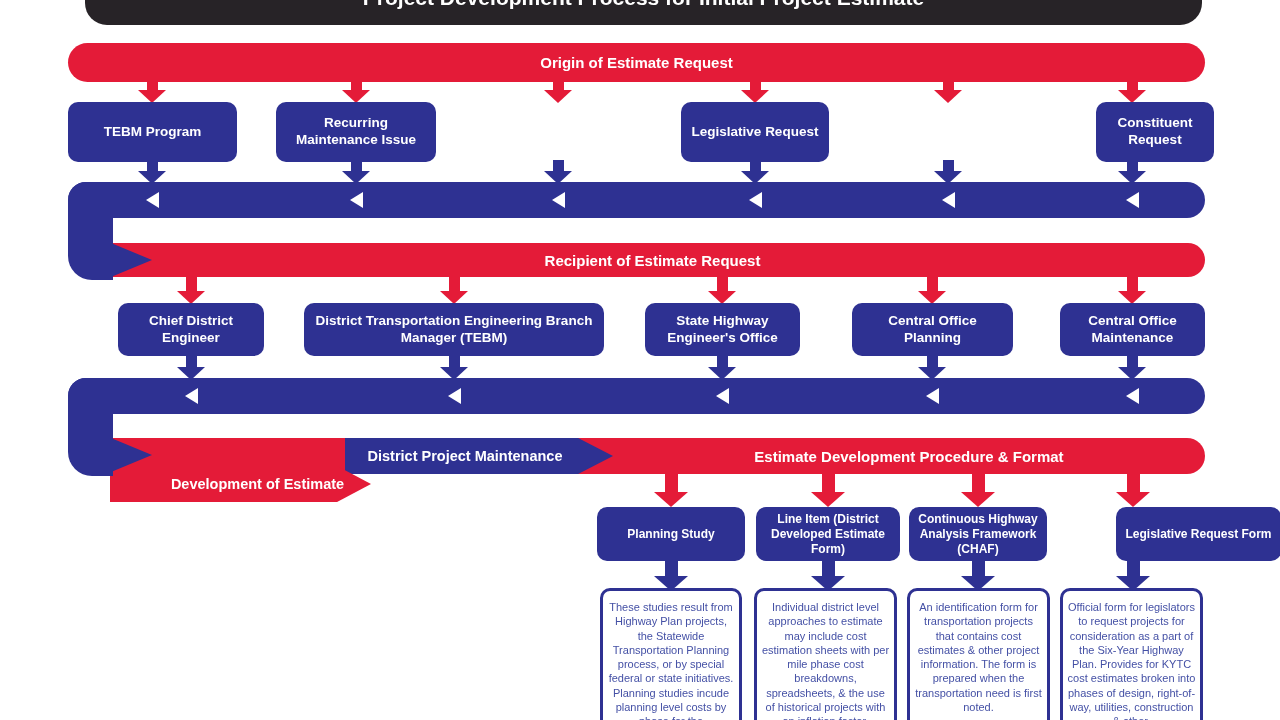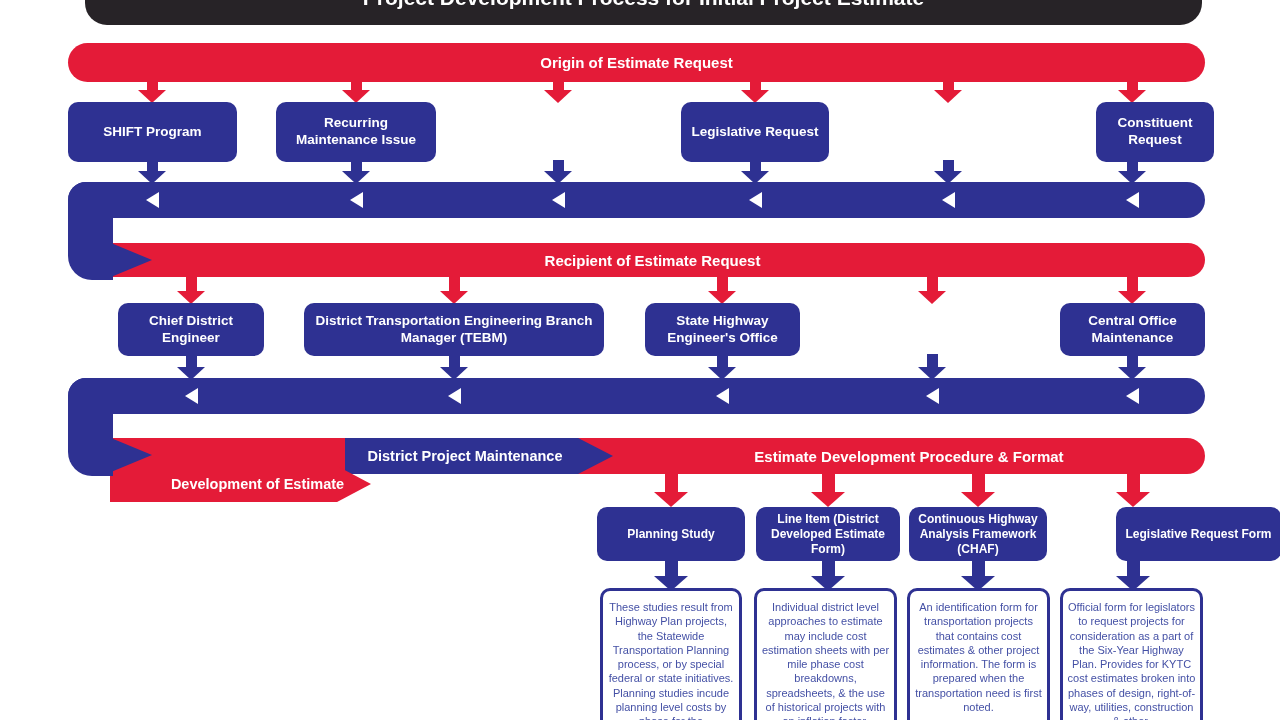--- a/index.html
+++ b/index.html
@@ -93,21 +93,21 @@
     </div>
   <div class="arrow red" style="left:934px;top:81px;height:22px">
       <i class="stem"></i>
       <i class="head"></i>
     </div>
   <div class="arrow red" style="left:1118px;top:81px;height:22px">
       <i class="stem"></i>
       <i class="head"></i>
     </div>
 
-  <div class="box r1" style="left:68px;width:169px">SHIFT Program</div>
+  <div class="box r1" style="left:68px;width:169px">TEBM Program</div>
   <div class="box r1" style="left:276px;width:160px">Recurring Maintenance Issue</div>
   <div class="box r1" style="left:681px;width:148px">Legislative Request</div>
   <div class="box r1" style="left:1096px;width:118px">Constituent Request</div>
 
   <div class="arrow blue" style="left:138px;top:160px;height:24px">
       <i class="stem"></i>
       <i class="head"></i>
     </div>
   <div class="arrow blue" style="left:342px;top:160px;height:24px">
       <i class="stem"></i>
@@ -159,20 +159,21 @@
       <i class="head"></i>
     </div>
   <div class="arrow red" style="left:1118px;top:276px;height:28px">
       <i class="stem"></i>
       <i class="head"></i>
     </div>
 
   <div class="box r2" style="left:118px;width:146px">Chief District Engineer</div>
   <div class="box r2" style="left:304px;width:300px">District Transportation Engineering Branch Manager (TEBM)</div>
   <div class="box r2" style="left:645px;width:155px">State Highway Engineer's Office</div>
+  <div class="box r2" style="left:852px;width:161px">Central Office Planning</div>
   <div class="box r2" style="left:1060px;width:145px">Central Office Maintenance</div>
 
   <div class="arrow blue" style="left:177px;top:354px;height:26px">
       <i class="stem"></i>
       <i class="head"></i>
     </div>
   <div class="arrow blue" style="left:440px;top:354px;height:26px">
       <i class="stem"></i>
       <i class="head"></i>
     </div>

